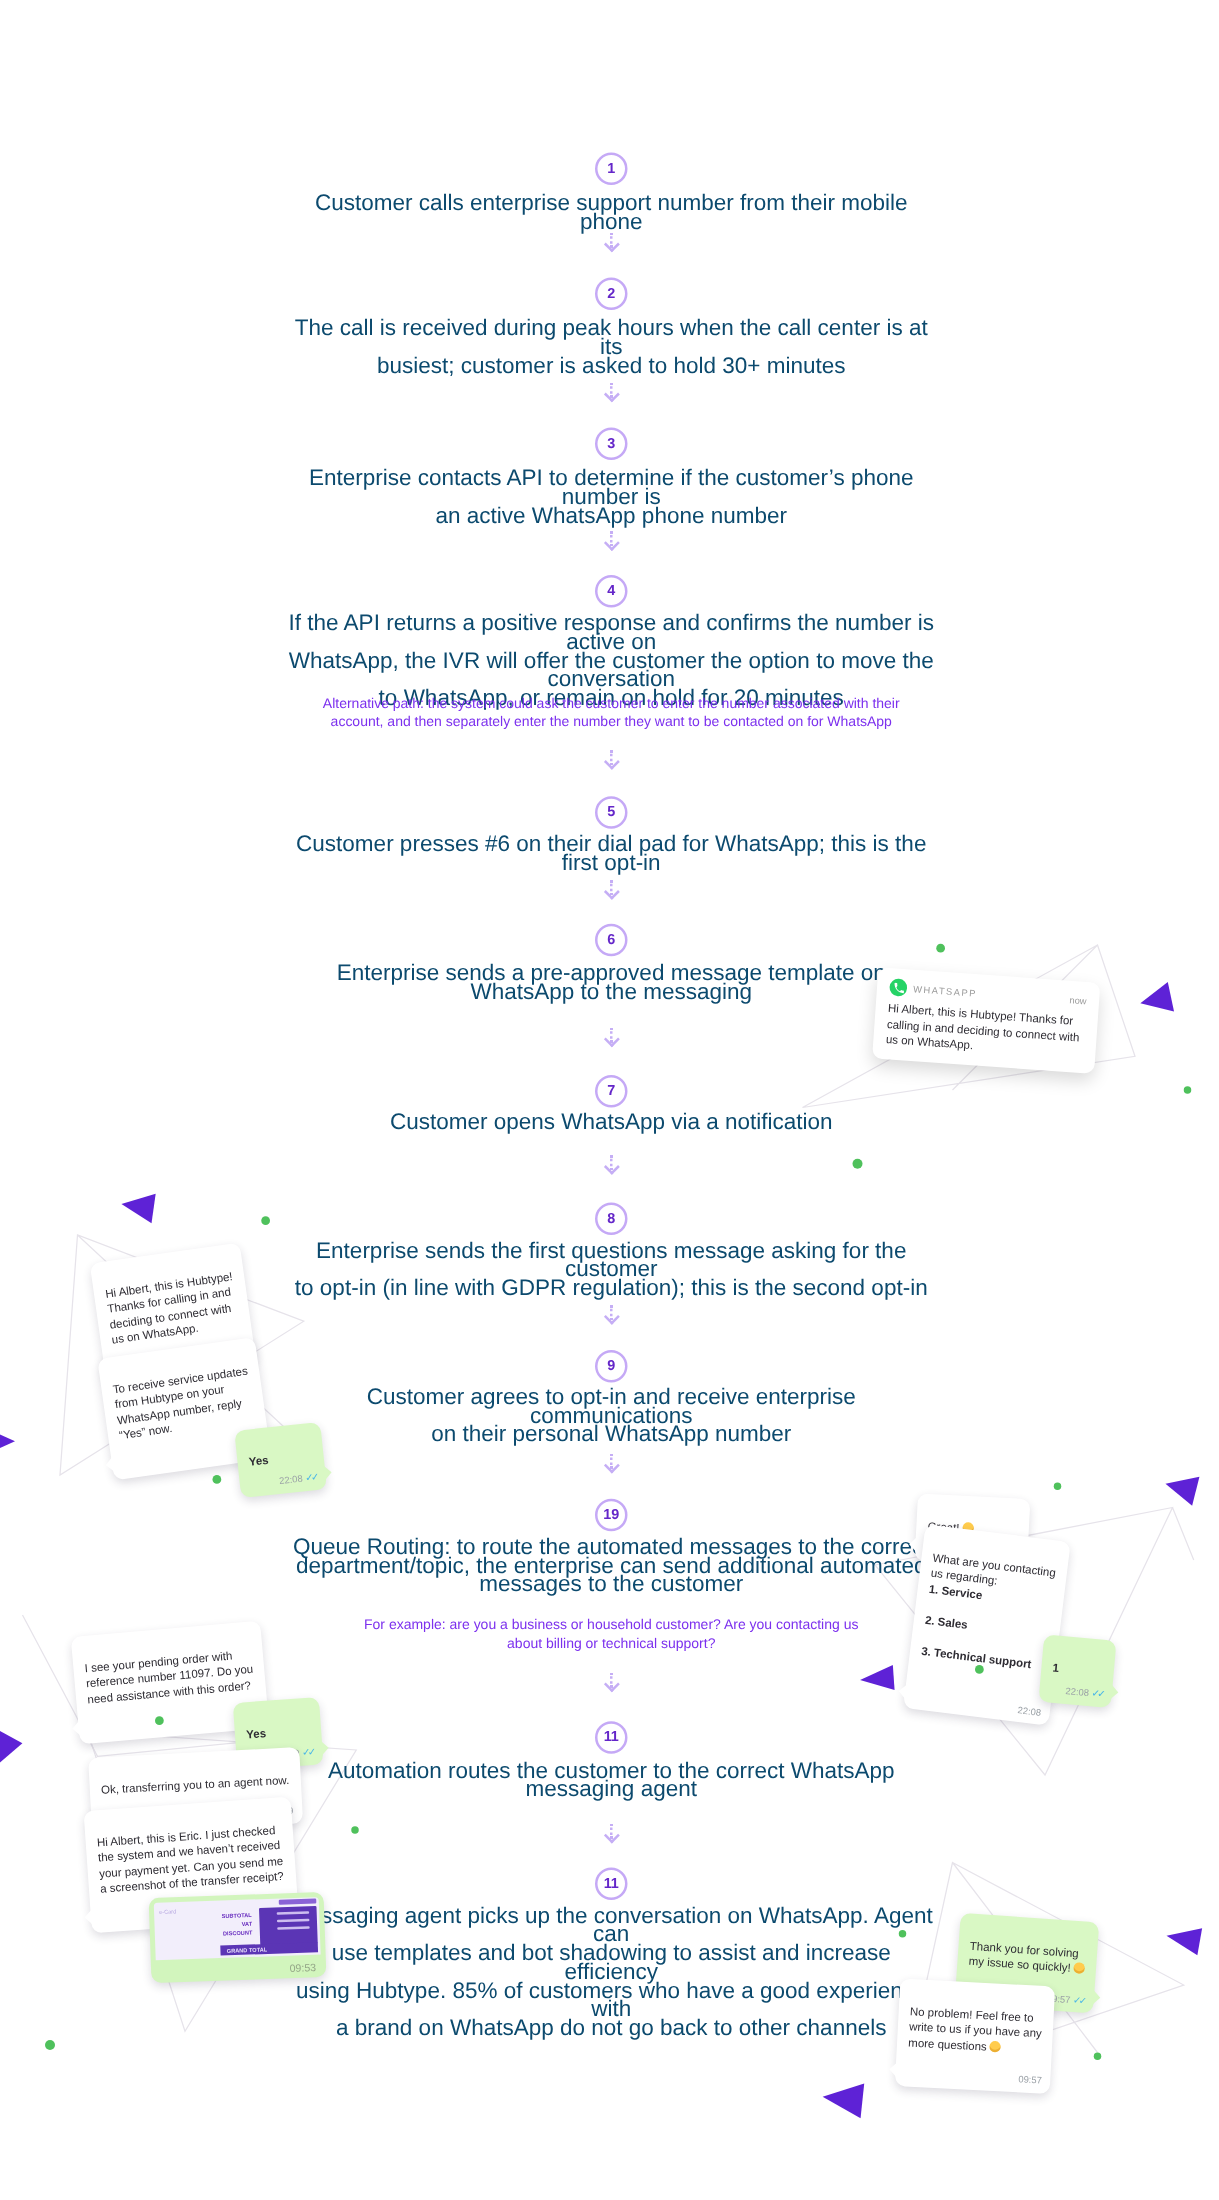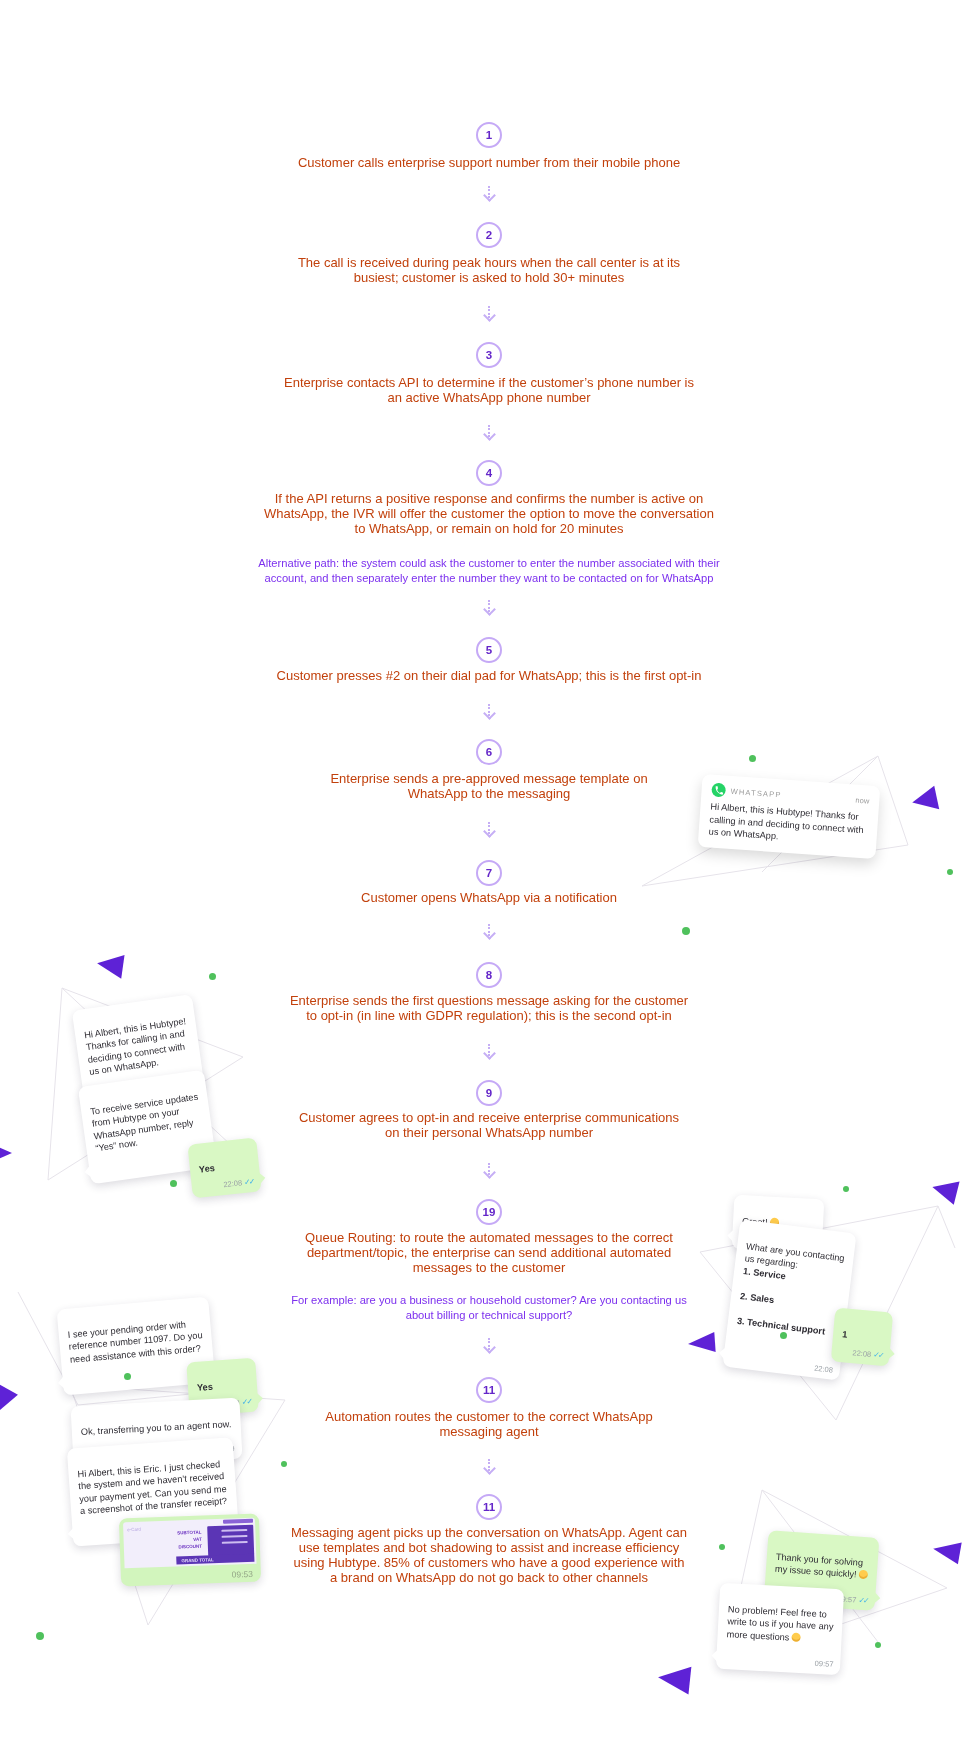--- a/index.html
+++ b/index.html
@@ -4,22 +4,22 @@
 <style>
   html,body{margin:0;padding:0;background:#fff;}
   #canvas{position:relative;width:975px;height:1760px;background:#fff;overflow:hidden;
           font-family:"Liberation Sans",sans-serif;}
   
   .page-title{position:absolute;left:0;top:46px;width:975px;text-align:center;
               font-size:21.5px;font-weight:600;color:#17151c;letter-spacing:.2px;}
   .step-circle{position:absolute;left:476px;width:26px;height:26px;border:2px solid #c5a9f6;
                border-radius:50%;box-sizing:border-box;background:#fff;display:flex;
                align-items:center;justify-content:center;font-size:11.5px;font-weight:700;color:#6426c9;}
-  .step-text{position:absolute;left:229px;width:520px;text-align:center;font-size:13px;
-             line-height:15px;color:#c2410c;white-space:pre-line;}
+  .step-text{position:absolute;left:229px;width:520px;text-align:center;font-size:18px;
+             line-height:15px;color:#0c4a6e;white-space:pre-line;}
   .step-note{position:absolute;left:229px;width:520px;text-align:center;font-size:11.2px;
              line-height:15px;color:#7c30ee;white-space:pre-line;}
   .flow-arrow{position:absolute;left:480px;width:18px;}
   .flow-arrow .stem{width:0;height:12px;border-left:2px dotted #c5aef5;margin:0 auto;}
   .flow-arrow .head{width:7px;height:7px;border-right:2px solid #c5aef5;border-bottom:2px solid #c5aef5;
                     transform:rotate(45deg);margin:-7px auto 0;}
   
   .dot{position:absolute;border-radius:50%;background:#4fc15c;}
   .tri{position:absolute;width:0;height:0;}
   svg.lines{position:absolute;left:0;top:0;pointer-events:none;}
@@ -109,21 +109,21 @@
 WhatsApp, the IVR will offer the customer the option to move the conversation
 to WhatsApp, or remain on hold for 20 minutes</div>
   <div class="step-note" style="top:556px">Alternative path: the system could ask the customer to enter the number associated with their
 account, and then separately enter the number they want to be contacted on for WhatsApp</div>
   <div class="flow-arrow" style="top:600px">
       <div class="stem"></div>
       <div class="head"></div>
     </div>
 
   <div class="step-circle" style="top:637px">5</div>
-  <div class="step-text" style="top:668px">Customer presses #2 on their dial pad for WhatsApp; this is the first opt-in</div>
+  <div class="step-text" style="top:668px">Customer presses #6 on their dial pad for WhatsApp; this is the first opt-in</div>
   <div class="flow-arrow" style="top:704px">
       <div class="stem"></div>
       <div class="head"></div>
     </div>
 
   <div class="step-circle" style="top:739px">6</div>
   <div class="step-text" style="top:771px">Enterprise sends a pre-approved message template on
 WhatsApp to the messaging</div>
   <div class="flow-arrow" style="top:822px">
       <div class="stem"></div>

